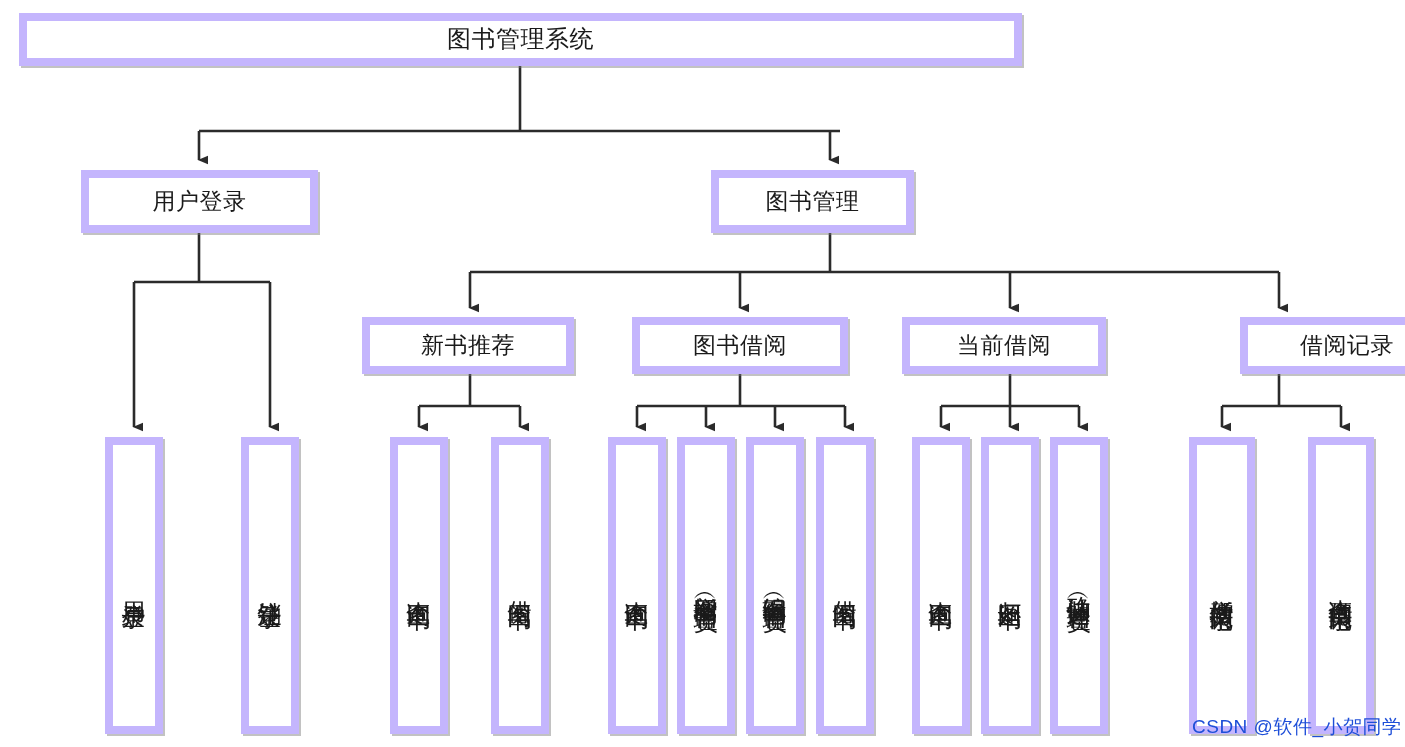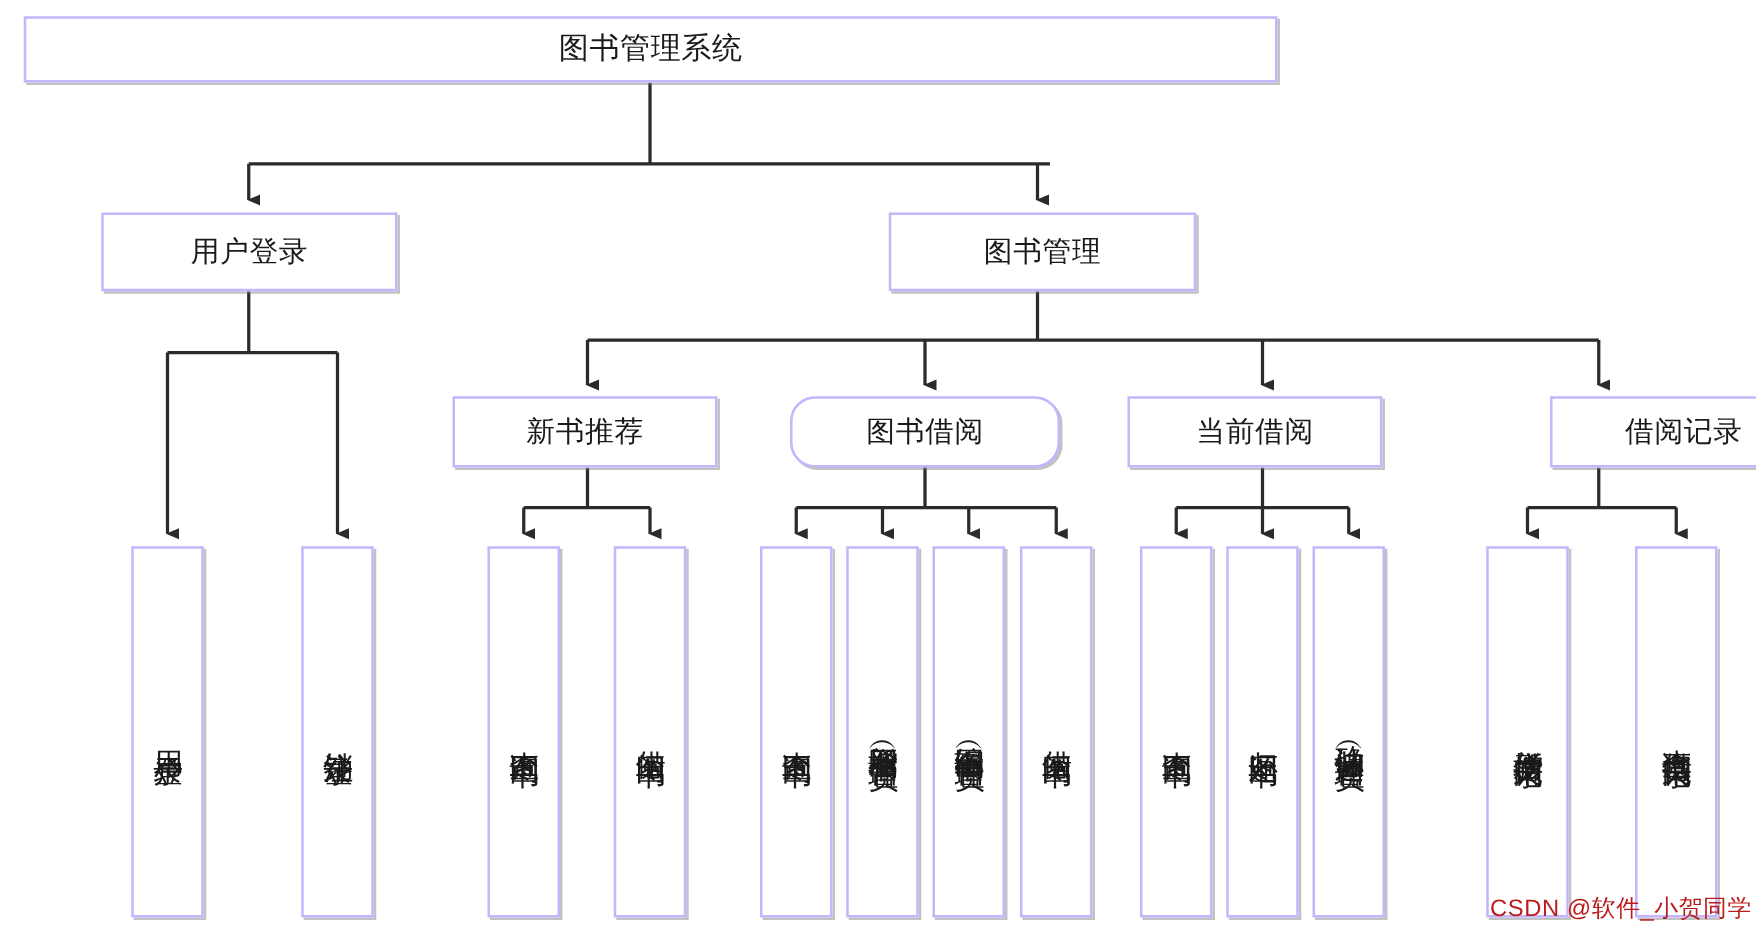--- a/index.html
+++ b/index.html
@@ -19,21 +19,21 @@
     position: absolute;
     left: 0;
     top: 0;
     width: 1405px;
     height: 747px;
     pointer-events: none;
   }
   .node {
     position: absolute;
     box-sizing: border-box;
-    border: 2px solid #c4b5fd;
+    border: 8px solid #c4b5fd;
     background: #ffffff;
     display: flex;
     align-items: center;
     justify-content: center;
     color: #1a1a1a;
   }
   .node.shadowed {
     box-shadow: 2px 2px 0 rgba(120,120,120,0.45);
   }
   .node .label {
@@ -59,21 +59,21 @@
     text-orientation: upright;
     font-size: 24px;
     line-height: 1.05;
     letter-spacing: 2px;
     max-height: 100%;
     text-align: center;
   }
   .watermark {
     position: absolute;
     font-size: 19px;
-    color: #b91c1c;
+    color: #1d4ed8;
     white-space: nowrap;
     letter-spacing: 0.5px;
   }
 </style>
 </head>
 <body>
 
 <div id="canvas">
 
   <svg id="connectors" viewBox="0 0 1405 747">
@@ -127,29 +127,29 @@
   </svg>
 
   <div class="node horizontal root shadowed" style="left:19px; top:13px; width:1003px; height:53px;">
     <span class="label">图书管理系统</span>
   </div>
 
   <div class="node horizontal shadowed" style="left:81px; top:170px; width:237px; height:63px;">
     <span class="label">用户登录</span>
   </div>
 
-  <div class="node horizontal shadowed" style="left:711px; top:170px; width:246px; height:63px;">
+  <div class="node horizontal shadowed" style="left:711px; top:170px; width:203px; height:63px;">
     <span class="label">图书管理</span>
   </div>
 
   <div class="node horizontal shadowed" style="left:362px; top:317px; width:212px; height:57px;">
     <span class="label">新书推荐</span>
   </div>
 
-  <div class="node horizontal shadowed" style="left:632px; top:317px; width:216px; height:57px;border-radius:20px;">
+  <div class="node horizontal shadowed" style="left:632px; top:317px; width:216px; height:57px;">
     <span class="label">图书借阅</span>
   </div>
 
   <div class="node horizontal shadowed" style="left:902px; top:317px; width:204px; height:57px;">
     <span class="label">当前借阅</span>
   </div>
 
   <div class="node horizontal shadowed" style="left:1240px; top:317px; width:214px; height:57px;">
     <span class="label">借阅记录</span>
   </div>

